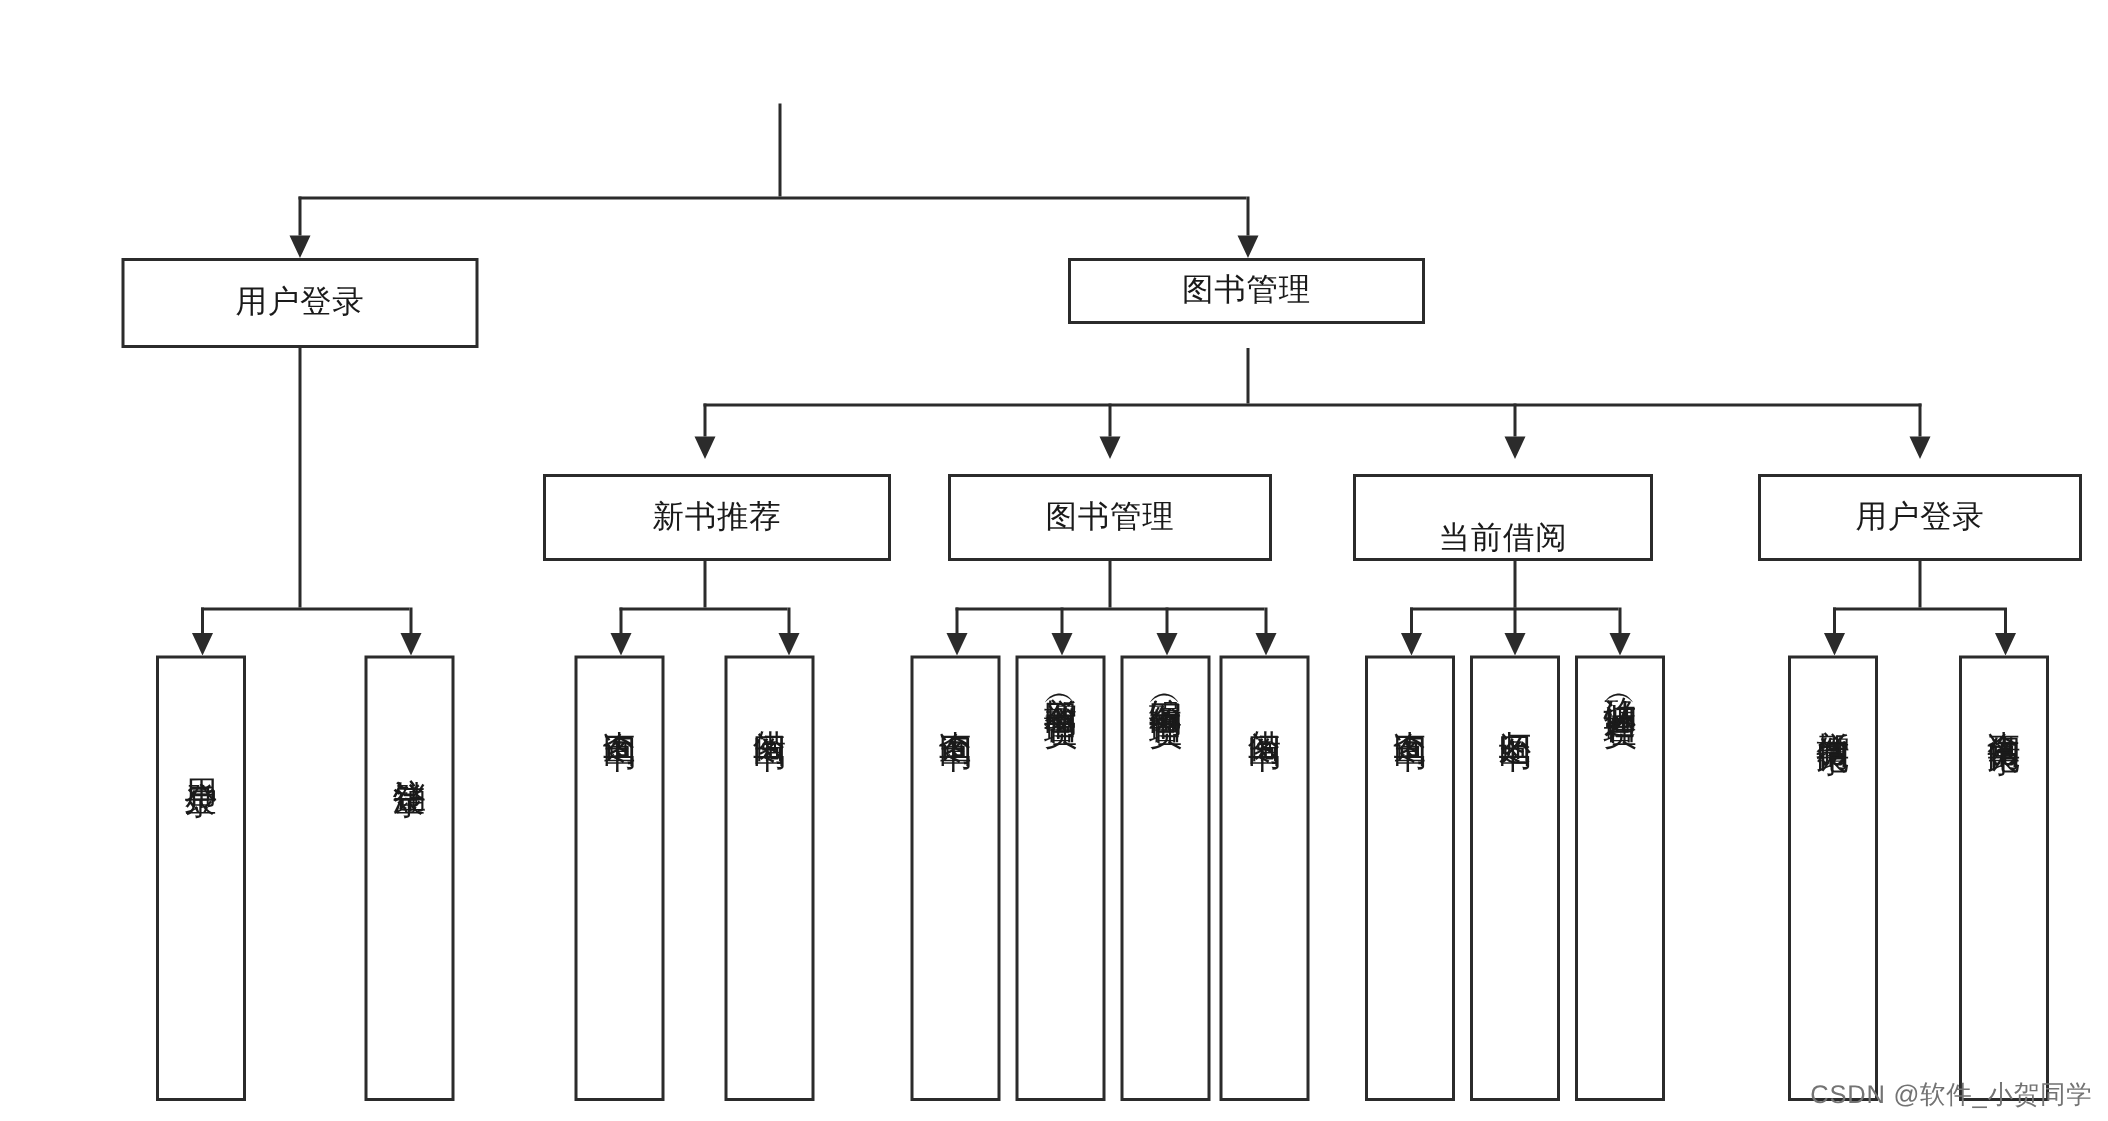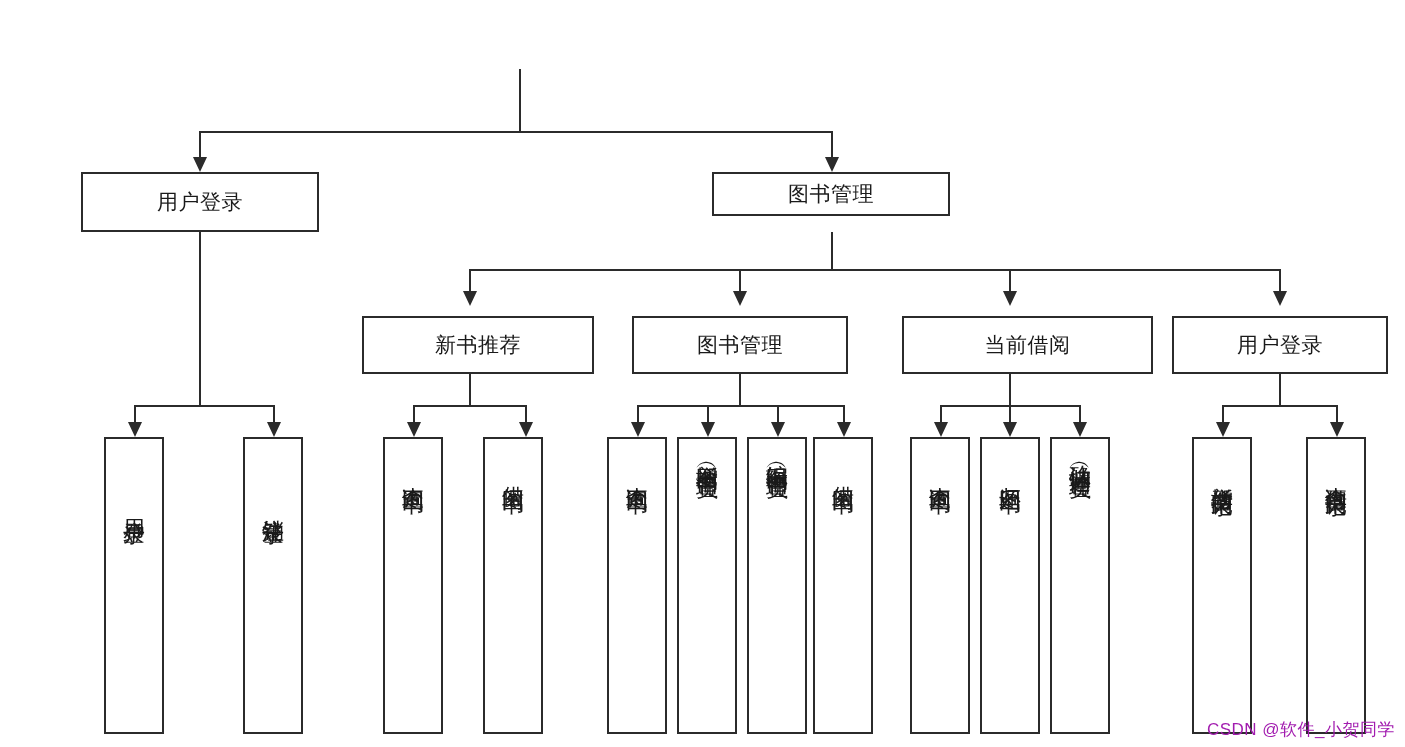--- a/index.html
+++ b/index.html
@@ -82,21 +82,21 @@
     border-right: 7px solid transparent;
     border-top: 15px solid #2b2b2b;
     z-index: 2;
   }
   
   #watermark {
     position: absolute;
     right: 10px;
     bottom: 6px;
     font-size: 17px;
-    color: #a21caf;
+    color: #737373;
     letter-spacing: 0.5px;
     z-index: 5;
     white-space: nowrap;
   }
 </style>
 </head>
 <body>
 
 <div id="canvas">
 
@@ -140,21 +140,21 @@
 
   <div class="vline" style="left:1279px; top:269px; height:22px;"></div>
   <div class="arrow" style="left:1273px; top:291px;"></div>
 
   <div class="node horiz" style="left:362px; top:316px; width:232px; height:58px;">
     <span class="label">新书推荐</span>
   </div>
   <div class="node horiz" style="left:632px; top:316px; width:216px; height:58px;">
     <span class="label">图书管理</span>
   </div>
-  <div class="node horiz" style="left:902px; top:316px; width:251px; height:58px;">
+  <div class="node horiz" style="left:902px; top:316px; width:200px; height:58px;align-items:flex-end;">
     <span class="label">当前借阅</span>
   </div>
   <div class="node horiz" style="left:1172px; top:316px; width:216px; height:58px;">
     <span class="label">用户登录</span>
   </div>
 
   <div class="vline" style="left:469px; top:374px; height:31px;"></div>
   <div class="hline" style="left:413px; top:405px; width:112px;"></div>
   <div class="vline" style="left:413px; top:405px; height:17px;"></div>
   <div class="arrow" style="left:407px; top:422px;"></div>

